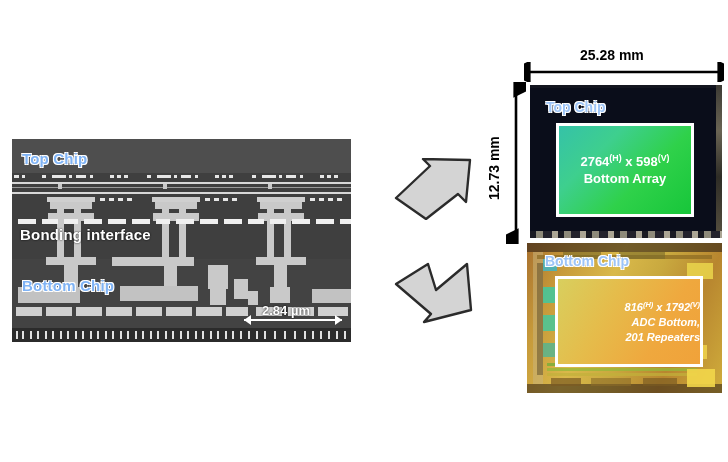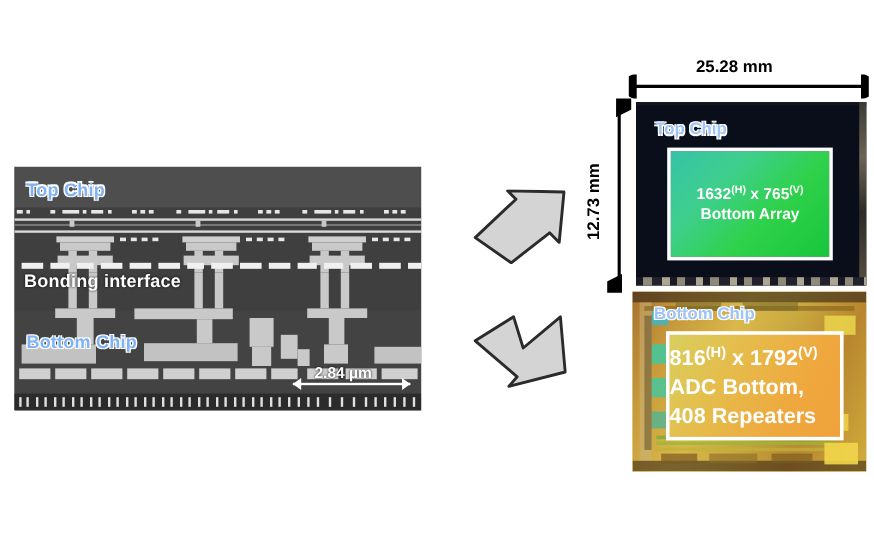--- a/index.html
+++ b/index.html
@@ -70,21 +70,21 @@
       text-align:center;color:#ffffff;font-weight:bold;font-size:13px;line-height:1.32;}
 
   .botdie{left:527px;top:243px;width:195px;height:150px;
       background:
         linear-gradient(115deg,#a8702e 0%,#c79a3a 18%,#d9b94a 38%,#c9a93f 55%,#b8862f 75%,#d0ad3c 100%);}
   .botdie .ov{position:absolute;inset:0;}
   .adcbox{position:absolute;left:28px;top:33px;width:142px;height:85px;
       border:3px solid #ffffff;
       background:linear-gradient(120deg,#d8cf5e 0%,#e5bc4b 35%,#efa83e 70%,#f0a23a 100%);}
   .adcbox .txt{position:absolute;left:0;right:0;top:50%;transform:translateY(-50%);
-      text-align:left;color:#ffffff;font-weight:bold;font-size:18px;line-height:1.34;}
+      text-align:right;color:#ffffff;font-weight:bold;font-size:11px;line-height:1.34;font-style:italic;}
 
   .die-label{position:absolute;font-weight:bold;font-size:14px;color:#9dc4f7;
      white-space:nowrap;
      text-shadow:-1px -1px 0 #fff,1px -1px 0 #fff,-1px 1px 0 #fff,1px 1px 0 #fff;}
 
   sup{font-size:.68em;vertical-align:super;font-weight:bold;}
 </style>
 </head>
 <body>
 
@@ -321,21 +321,21 @@
   <div class="die topdie">
     <div class="edge-t"></div>
     <div class="edge-r"></div>
     <div class="edge-b"></div>
 
     <div class="die-label" style="left:16px;top:14px">Top Chip</div>
 
     <div class="pixarray">
       <div class="txt">
         <div>
-          <span>1632</span><sup>(H)</sup><span> x </span><span>765</span><sup>(V)</sup>
+          <span>2764</span><sup>(H)</sup><span> x </span><span>598</span><sup>(V)</sup>
         </div>
         <div>Bottom Array</div>
       </div>
     </div>
   </div>
 
   <div class="die botdie">
     <svg class="ov" viewBox="0 0 195 150" preserveAspectRatio="none">
       <rect x="0" y="0" width="195" height="150" fill="none"></rect>
       <rect x="0" y="0" width="195" height="9" fill="#3a2a18" opacity=".65"></rect>
@@ -364,18 +364,18 @@
     </svg>
 
     <div class="die-label" style="left:18px;top:10px">Bottom Chip</div>
 
     <div class="adcbox">
       <div class="txt">
         <div>
           <span>816</span><sup>(H)</sup><span> x </span><span>1792</span><sup>(V)</sup>
         </div>
         <div>ADC Bottom,</div>
-        <div>408 Repeaters</div>
+        <div>201 Repeaters</div>
       </div>
     </div>
   </div>
 
 </div>
 
 </body></html>

